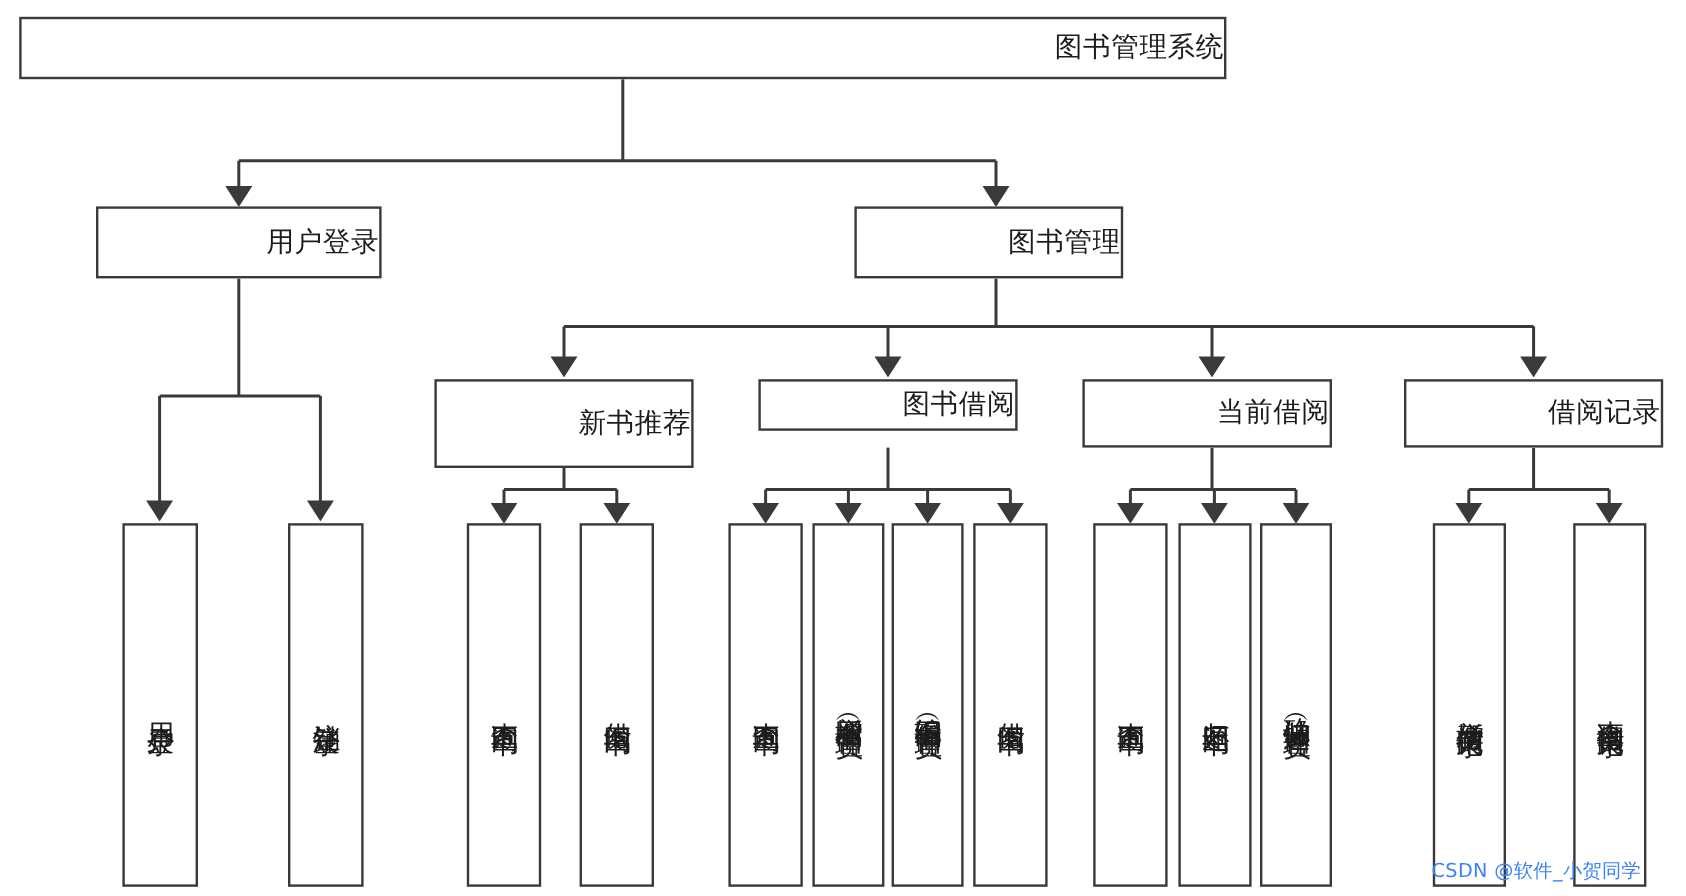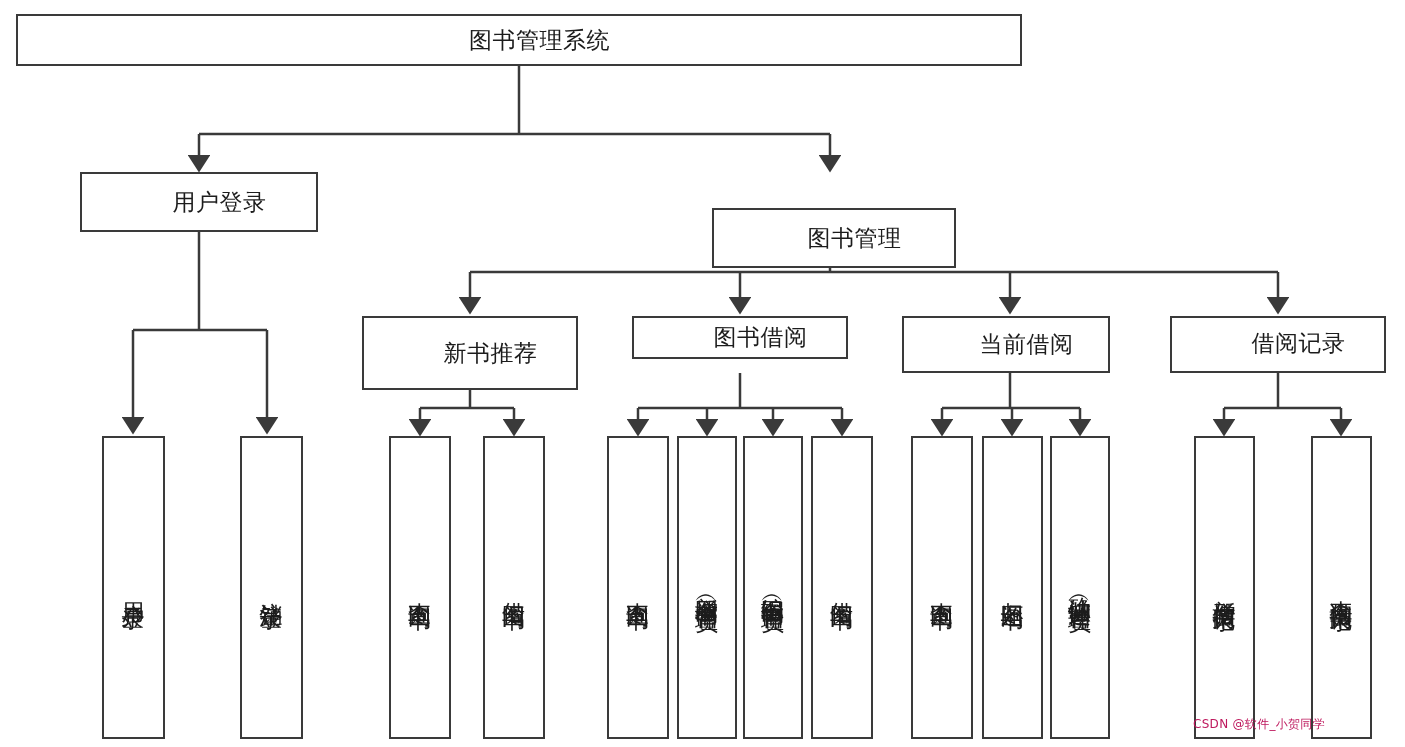--- a/index.html
+++ b/index.html
@@ -25,21 +25,21 @@
     width: 1405px;
     height: 747px;
   }
   .node {
     position: absolute;
     box-sizing: border-box;
     background: #ffffff;
     border: 2.5px solid #3a3a3a;
     display: flex;
     align-items: center;
-    justify-content: center;
+    justify-content: flex-end;
     text-align: center;
     color: #1c1c1c;
     padding-left: 41px;
   }
   .node .node-label {
     display: block;
     line-height: 1.15;
   }
   
   .node.horiz .node-label {
@@ -59,22 +59,22 @@
     text-orientation: upright;
     font-size: 23px;
     line-height: 1.05;
     letter-spacing: 2px;
     white-space: nowrap;
   }
   #watermark {
     position: absolute;
     left: 1193px;
     top: 716px;
-    font-size: 12px;
-    color: #be185d;
+    font-size: 16px;
+    color: #3b82f6;
     white-space: nowrap;
     letter-spacing: 0.3px;
     pointer-events: none;
   }
 </style>
 </head>
 <body>
 
 <div id="diagram-canvas">
 
@@ -129,37 +129,37 @@
   </svg>
 
   <div class="node horiz root" style="left:16px; top:14px; width:1006px; height:52px;">
     <span class="node-label">图书管理系统</span>
   </div>
 
   <div class="node horiz" style="left:80px; top:172px; width:238px; height:60px;">
     <span class="node-label">用户登录</span>
   </div>
 
-  <div class="node horiz" style="left:712px; top:172px; width:244px; height:60px;margin-top:36px;">
+  <div class="node horiz" style="left:712px; top:172px; width:224px; height:60px;">
     <span class="node-label">图书管理</span>
   </div>
 
   <div class="node horiz" style="left:362px; top:316px; width:216px; height:74px;">
     <span class="node-label">新书推荐</span>
   </div>
 
   <div class="node horiz" style="left:632px; top:316px; width:216px; height:43px;">
     <span class="node-label">图书借阅</span>
   </div>
 
   <div class="node horiz" style="left:902px; top:316px; width:208px; height:57px;">
     <span class="node-label">当前借阅</span>
   </div>
 
-  <div class="node horiz" style="left:1170px; top:316px; width:216px; height:57px;font-family:Liberation Serif, serif;">
+  <div class="node horiz" style="left:1170px; top:316px; width:216px; height:57px;">
     <span class="node-label">借阅记录</span>
   </div>
 
   <div class="node vert" style="left:102px; top:436px; width:63px; height:303px;">
     <span class="node-label">用户登录</span>
   </div>
 
   <div class="node vert" style="left:240px; top:436px; width:63px; height:303px;">
     <span class="node-label">注销登录</span>
   </div>

